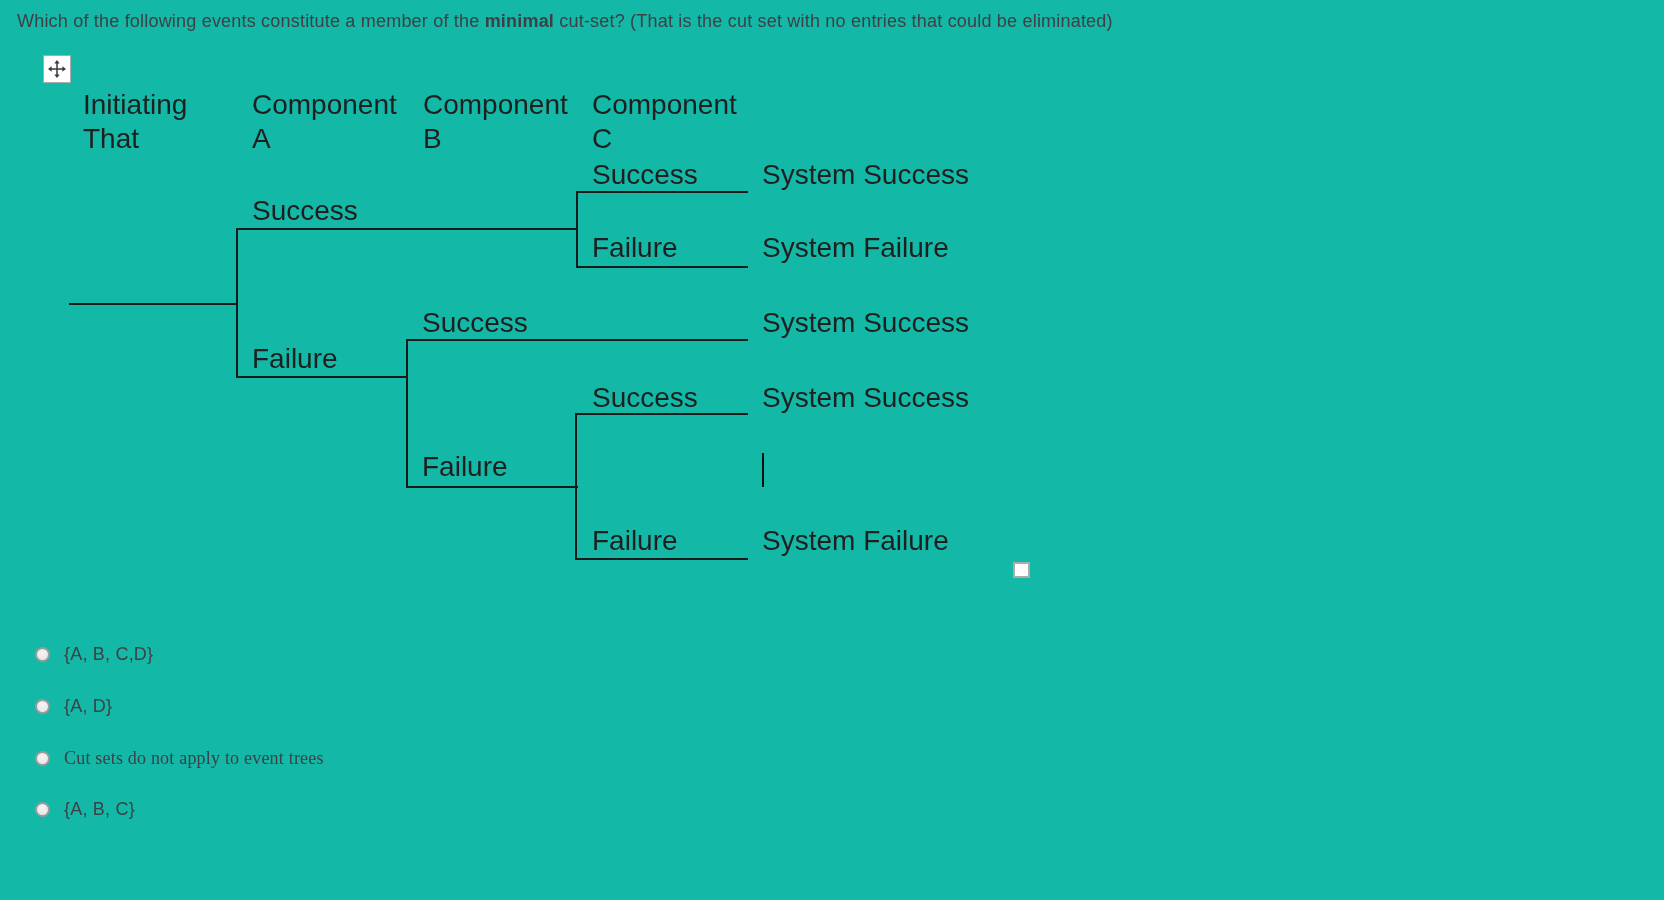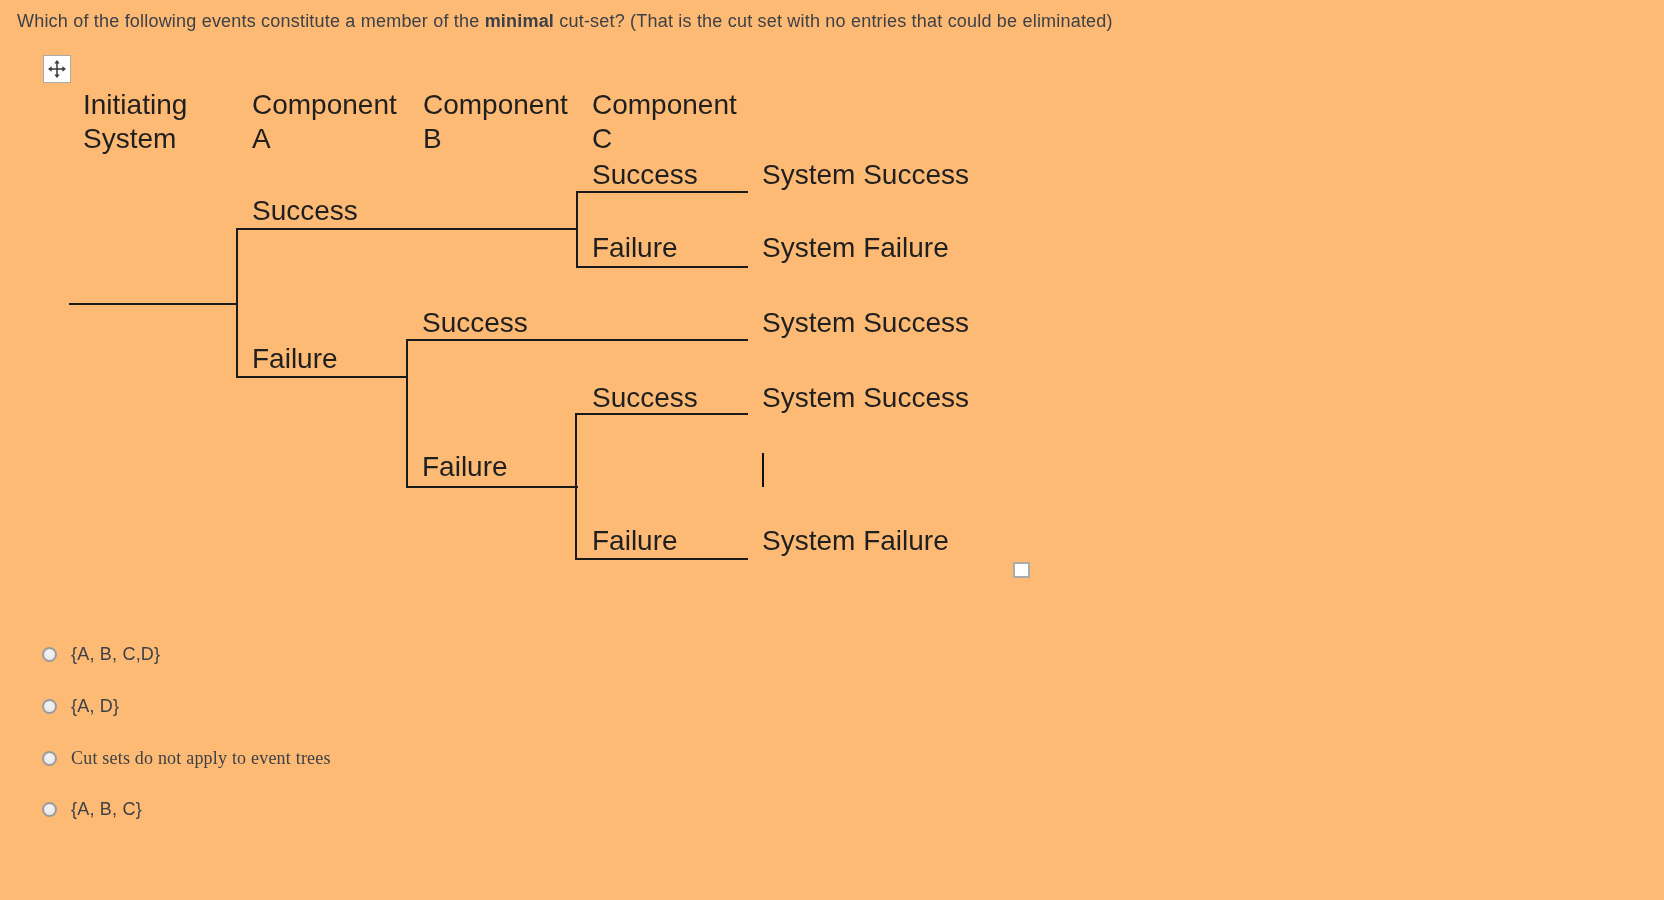--- a/index.html
+++ b/index.html
@@ -1,21 +1,21 @@
 <!DOCTYPE html>
 <html><head>
 <meta charset="utf-8">
 <style>
   * { margin: 0; padding: 0; box-sizing: border-box; }
   html, body { background: #ffffff; }
   .page {
     position: relative;
     width: 1664px;
     height: 900px;
-    background: #fdba74;
+    background: #14b8a6;
     font-family: "Liberation Sans", sans-serif;
     overflow: hidden;
   }
 
   
   .question {
     position: absolute;
     left: 17px;
     top: 11px;
     font-size: 18px;
@@ -73,21 +73,21 @@
     top: 562px;
     width: 17px;
     height: 16px;
     border: 2px solid #ababab;
     background: #ffffff;
   }
 
   
   .option-row {
     position: absolute;
-    left: 42px;
+    left: 35px;
     display: flex;
     align-items: center;
     gap: 14px;
     cursor: pointer;
   }
   .radio {
     width: 15px;
     height: 15px;
     border-radius: 50%;
     border: 2px solid #9b9b9b;
@@ -122,21 +122,21 @@
           <polygon points="10,20 7,16 13,16"></polygon>
           <polygon points="0,10 4,7 4,13"></polygon>
           <polygon points="20,10 16,7 16,13"></polygon>
         </g>
       </svg>
     </span>
   </div>
 
   <div class="tree-text col-header" style="left:83px;  top:88px;">
     <div>Initiating</div>
-    <div>System</div>
+    <div>That</div>
   </div>
   <div class="tree-text col-header" style="left:252px; top:88px;">
     <div>Component</div>
     <div>A</div>
   </div>
   <div class="tree-text col-header" style="left:423px; top:88px;">
     <div>Component</div>
     <div>B</div>
   </div>
   <div class="tree-text col-header" style="left:592px; top:88px;">

